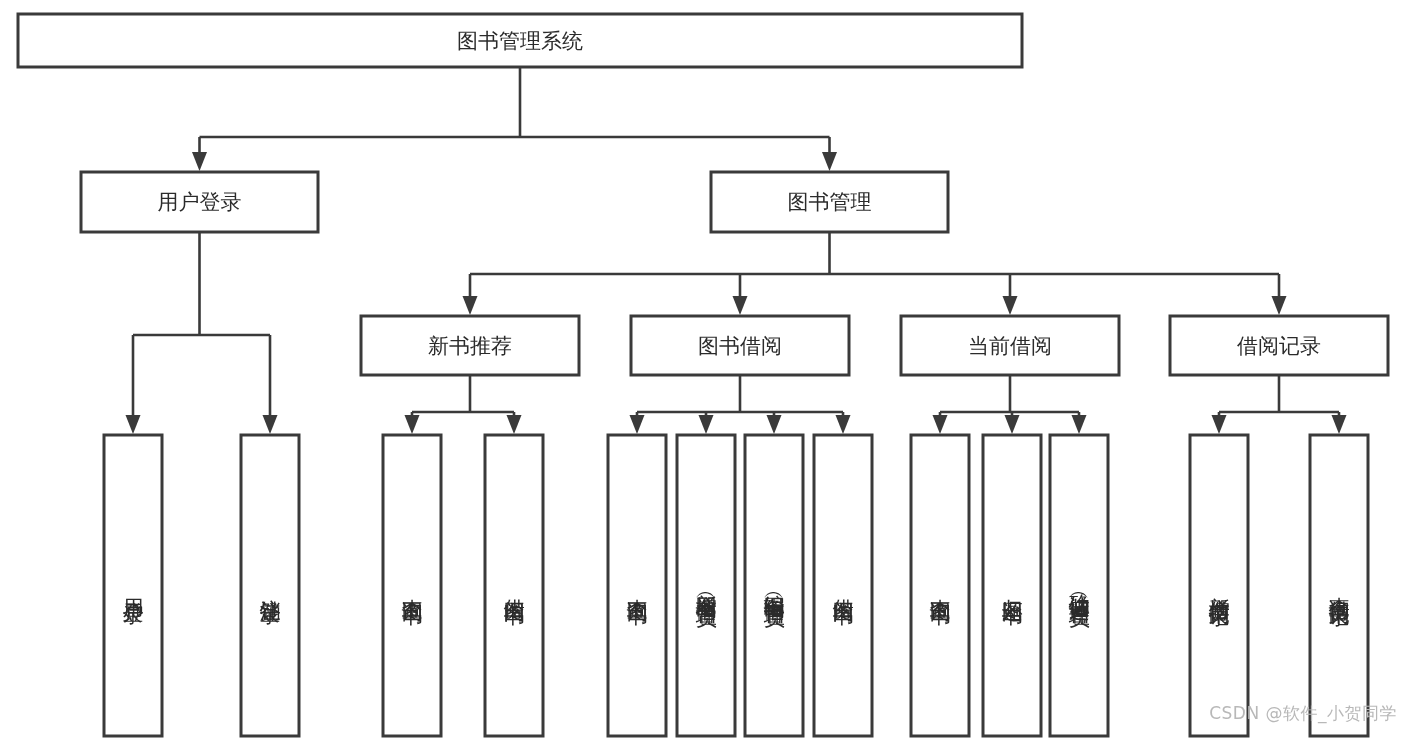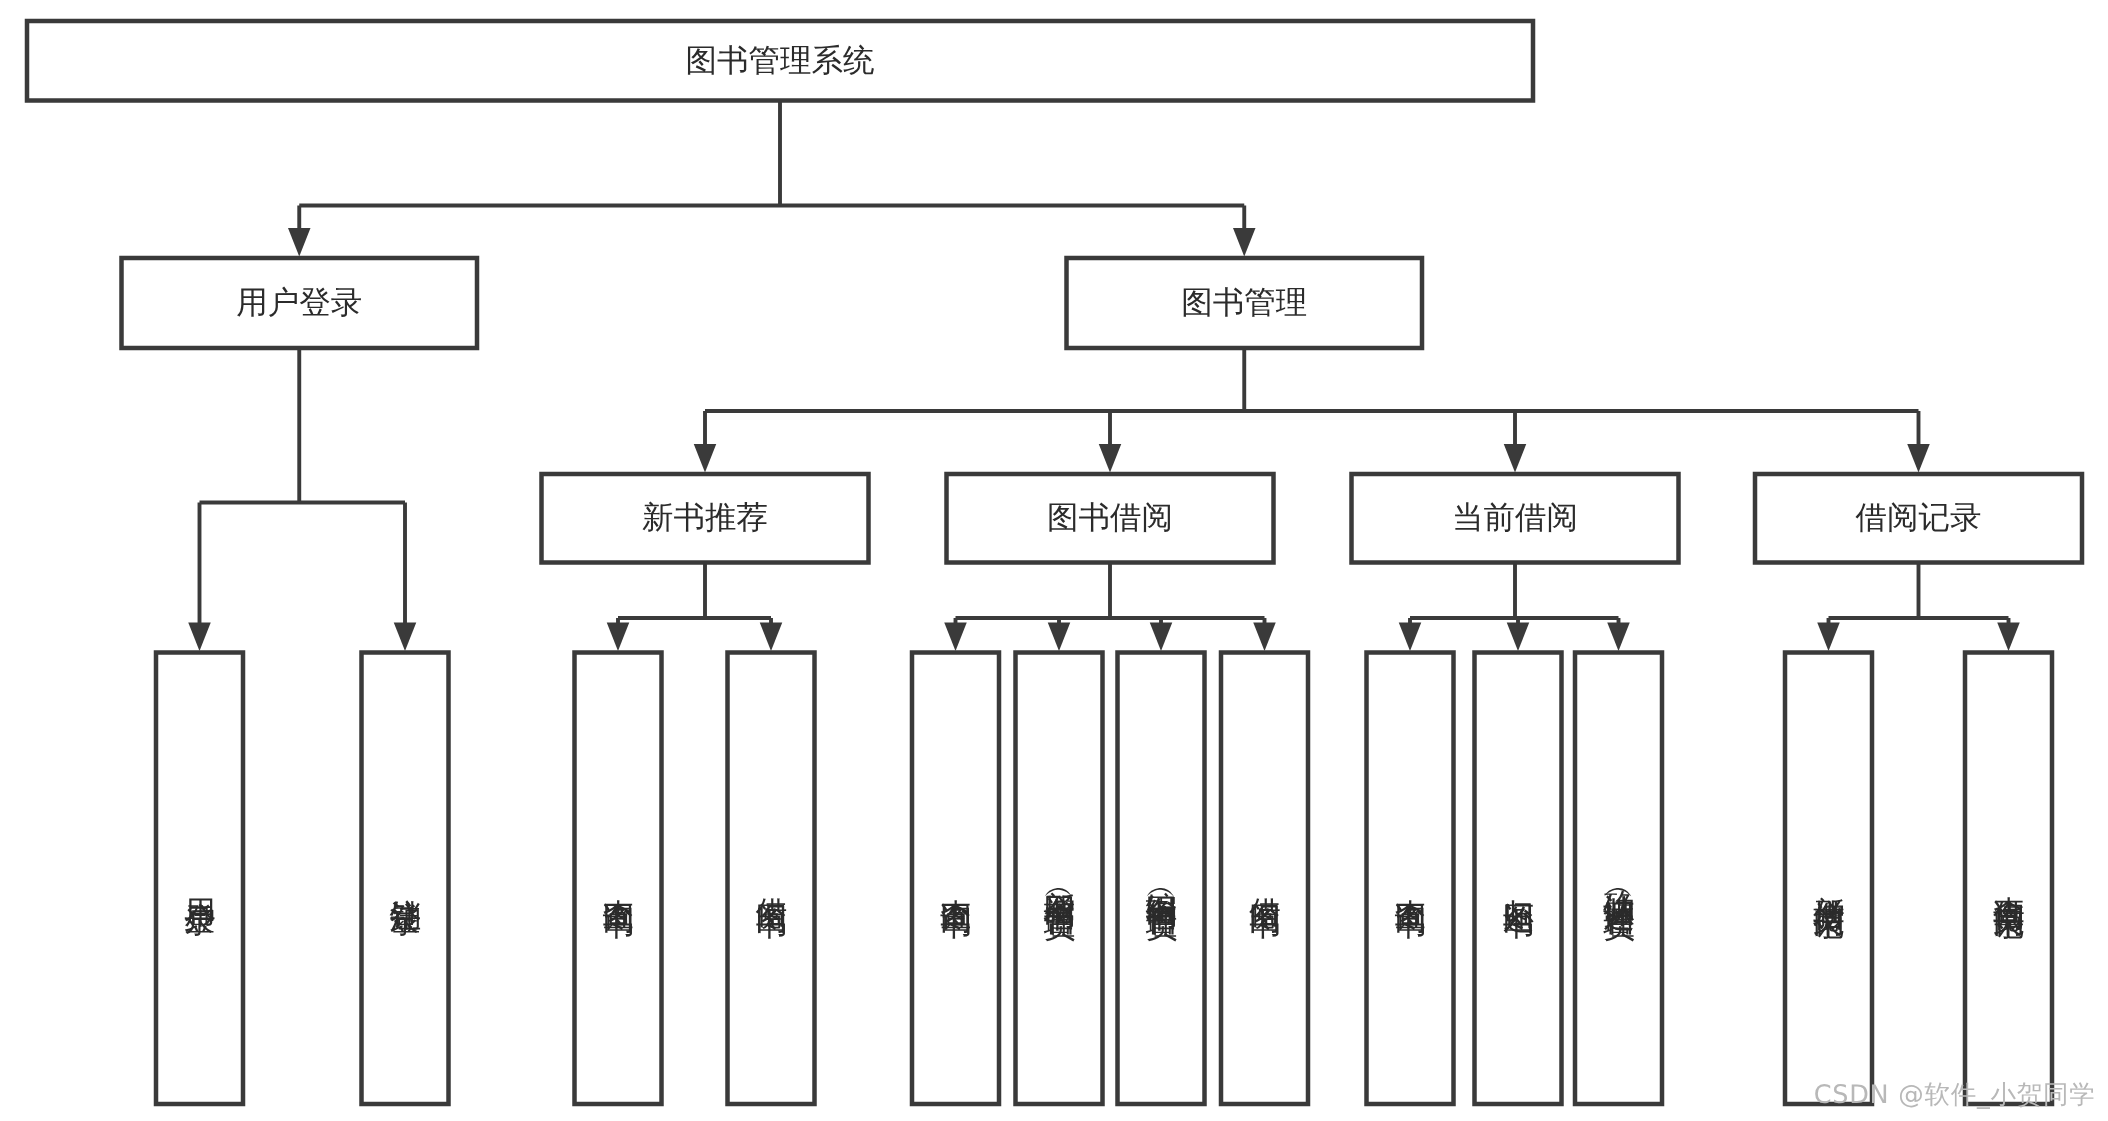--- a/index.html
+++ b/index.html
@@ -61,21 +61,21 @@
     color: #2b2b2b;
     display: flex;
     align-items: center;
     justify-content: center;
     white-space: nowrap;
     pointer-events: none;
   }
   .watermark {
     position: absolute;
     right: 8px;
-    bottom: 6px;
+    bottom: 22px;
     font-family: "DejaVu Sans", "Liberation Sans", sans-serif;
     font-size: 17px;
     color: #b8b8b8;
     letter-spacing: 0.5px;
     white-space: nowrap;
     text-align: center;
   }
 </style>
 </head>
 <body>

